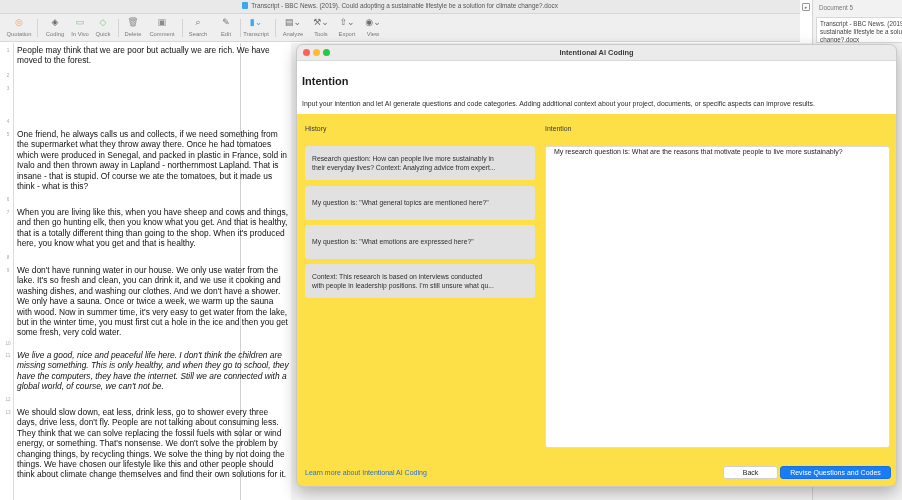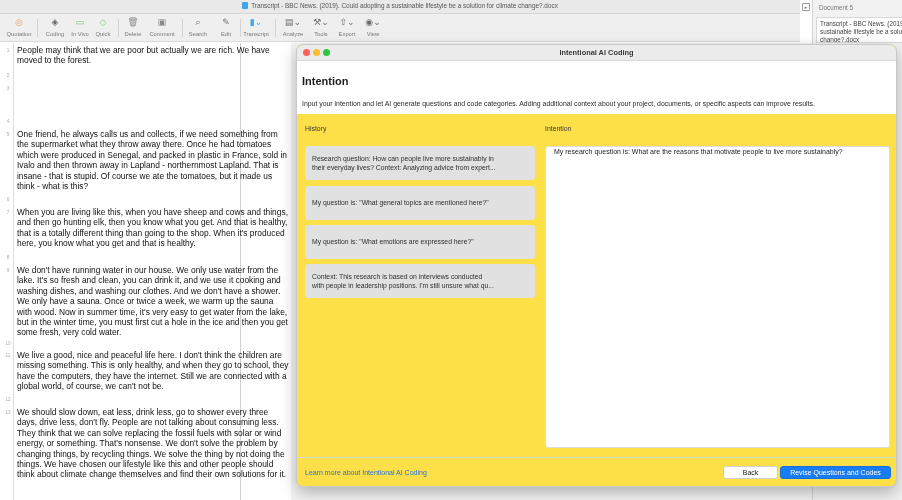--- a/index.html
+++ b/index.html
@@ -143,21 +143,21 @@
     <div class="lnum" style="top: 89px;">5</div>
     <div class="para" style="top: 86px;">One friend, he always calls us and collects, if we need something from the supermarket what they throw away there. Once he had tomatoes which were produced in Senegal, and packed in plastic in France, sold in Ivalo and then thrown away in Lapland - northernmost Lapland. That is insane - that is stupid. Of course we ate the tomatoes, but it made us think - what is this?</div>
     <div class="lnum" style="top: 154px;">6</div>
     <div class="lnum" style="top: 167px;">7</div>
     <div class="para" style="top: 164px;">When you are living like this, when you have sheep and cows and things, and then go hunting elk, then you know what you get. And that is healthy, that is a totally different thing than going to the shop. When it's produced here, you know what you get and that is healthy.</div>
     <div class="lnum" style="top: 212px;">8</div>
     <div class="lnum" style="top: 225px;">9</div>
     <div class="para" style="top: 222px;">We don't have running water in our house. We only use water from the lake. It's so fresh and clean, you can drink it, and we use it cooking and washing dishes, and washing our clothes. And we don't have a shower. We only have a sauna. Once or twice a week, we warm up the sauna with wood. Now in summer time, it's very easy to get water from the lake, but in the winter time, you must first cut a hole in the ice and then you get some fresh, very cold water.</div>
     <div class="lnum" style="top: 298px;">10</div>
     <div class="lnum" style="top: 310px;">11</div>
-    <div class="para" style="top: 307px;">We live a good, nice and peaceful life here. I don't think the children are missing something. This is only healthy, and when they go to school, they have the computers, they have the internet. Still we are connected with a global world, of course, we can't not be.</div>
+    <div class="para" style="top: 307px; font-style: italic;">We live a good, nice and peaceful life here. I don't think the children are missing something. This is only healthy, and when they go to school, they have the computers, they have the internet. Still we are connected with a global world, of course, we can't not be.</div>
     <div class="lnum" style="top: 354px;">12</div>
     <div class="lnum" style="top: 367px;">13</div>
     <div class="para" style="top: 364px;">We should slow down, eat less, drink less, go to shower every three days, drive less, don't fly. People are not talking about consuming less. They think that we can solve replacing the fossil fuels with solar or wind energy, or something. That's nonsense. We don't solve the problem by changing things, by recycling things. We solve the thing by not doing the things. We have chosen our lifestyle like this and other people should think about climate change themselves and find their own solutions for it.</div>
   </div>
 <div class="doc-behind"></div>
 
 <div class="dialog">
   <div class="dlg-titlebar">
     <div class="light red"></div>
     <div class="light yellow"></div>

